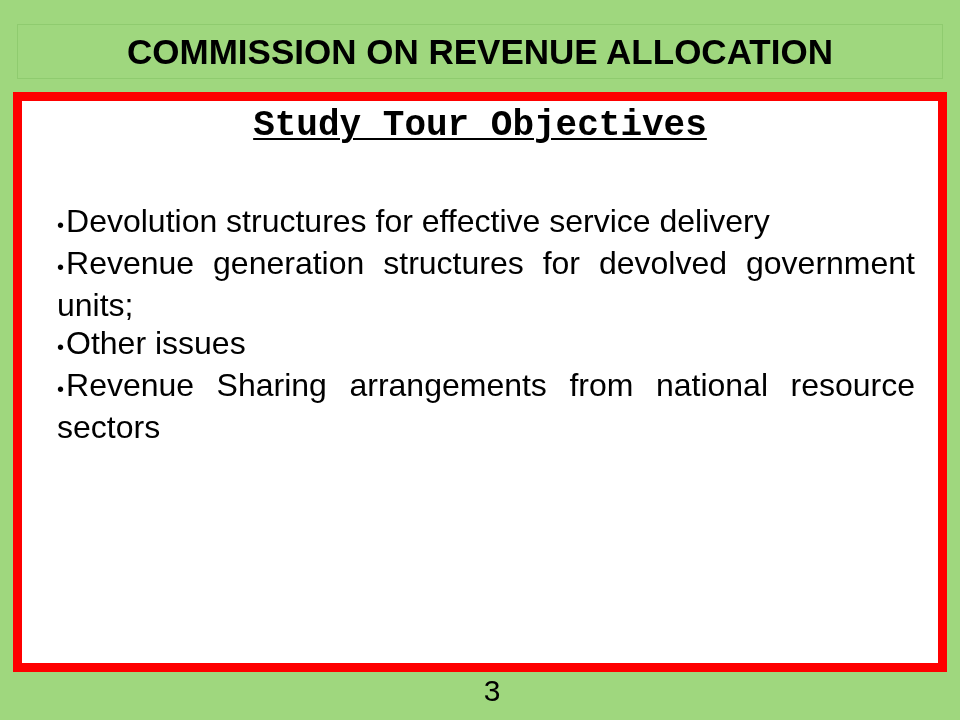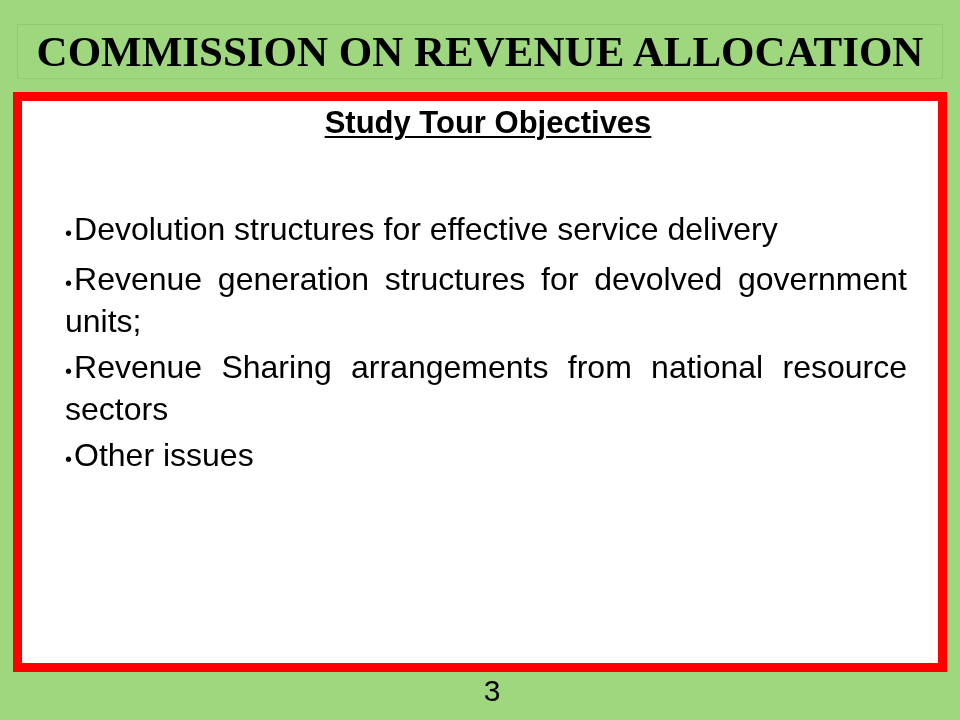--- a/index.html
+++ b/index.html
@@ -21,61 +21,61 @@
     top: 24px;
     width: 926px;
     height: 55px;
     box-sizing: border-box;
     border: 1px solid var(--banner_border, #8FCB6F);
     display: flex;
     align-items: center;
     justify-content: center;
   }
   .title-banner .slide-title {
-    font-family: Liberation Serif, serif;
+    font-family: Liberation Sans, sans-serif;
     font-weight: bold;
-    font-size: 43px;
+    font-size: 35px;
     white-space: nowrap;
     color: var(--text, #000000);
     text-align: right;
   }
   .content-box {
     position: absolute;
     left: 13px;
     top: 92px;
     width: 934px;
     height: 580px;
     box-sizing: border-box;
     background: var(--content_background, #FFFFFF);
     border: 9px solid var(--content_border, #FE0000);
   }
   .section-heading {
     position: absolute;
-    left: 8px;
+    left: 0;
     top: 4px;
     width: 100%;
     text-align: center;
-    font-family: Liberation Sans, sans-serif;
+    font-family: Liberation Mono, monospace;
     font-weight: bold;
-    font-size: 31px;
+    font-size: 36px;
     text-decoration: underline;
     text-decoration-thickness: 2px;
     text-underline-offset: 3px;
   }
   .bullet-list {
     position: absolute;
     left: 35px;
     top: 101px;
     width: 858px;
     font-size: 32px;
     line-height: 38px;
     text-align: justify;
   }
   .bullet-list p {
-    margin: 8px;
+    margin: 0;
     padding: 0;
   }
   .bullet-marker {
     font-size: 20px;
     margin-right: 2px;
   }
   .page-number {
     position: absolute;
     left: 32px;
     top: 674px;
@@ -90,18 +90,18 @@
 
 <div class="title-banner">
   <div class="slide-title">COMMISSION ON REVENUE ALLOCATION</div>
 </div>
 
 <div class="content-box">
   <div class="section-heading">Study Tour Objectives</div>
   <div class="bullet-list">
     <p><span class="bullet-marker">•</span><span>Devolution structures for effective service delivery</span></p>
     <p><span class="bullet-marker">•</span><span>Revenue generation structures for devolved government units;</span></p>
+    <p><span class="bullet-marker">•</span><span>Other issues</span></p>
     <p><span class="bullet-marker">•</span><span>Revenue Sharing arrangements from national resource sectors</span></p>
-    <p><span class="bullet-marker">•</span><span>Other issues</span></p>
   </div>
 </div>
 
 <div class="page-number">3</div>
 
 </body></html>

